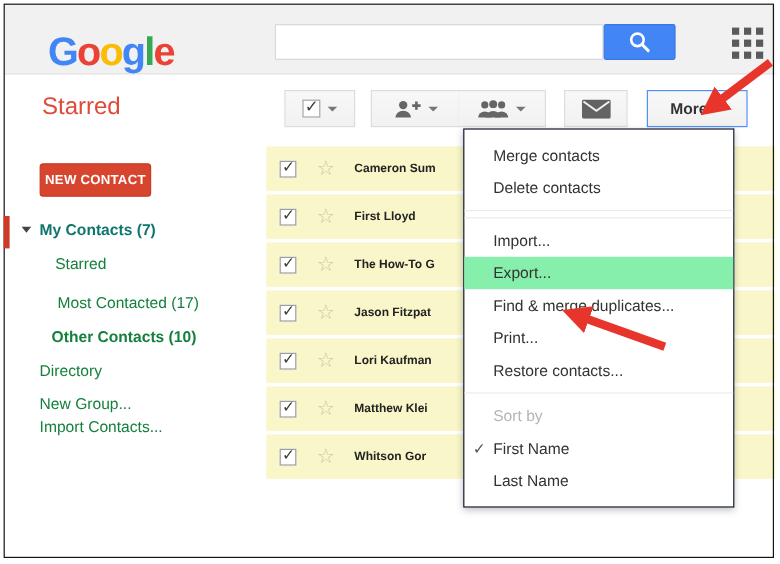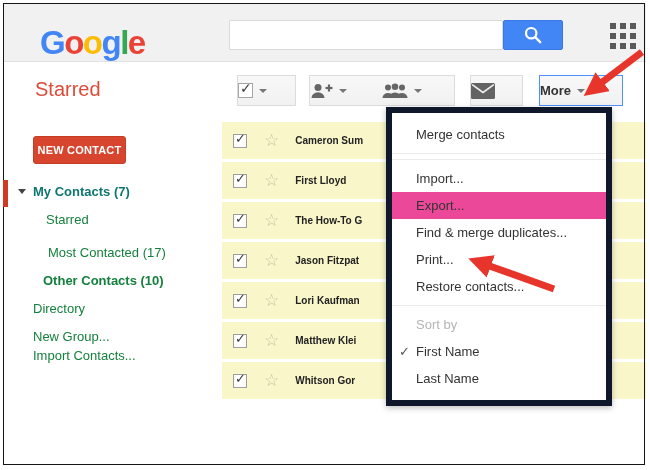--- a/index.html
+++ b/index.html
@@ -13,21 +13,21 @@
   
   .topbar{position:absolute;left:4px;top:4px;width:642px;height:58px;background:#f1f1f1;border-bottom:1px solid #e2e2e2;box-sizing:border-box;}
   .logo{position:absolute;left:36px;top:19px;font-size:33px;font-weight:bold;letter-spacing:-1.5px;line-height:40px;user-select:none;}
   .search-input{position:absolute;left:225px;top:16px;width:274px;height:30px;border:1px solid #d9d9d9;box-sizing:border-box;background:#fff;font-size:14px;padding:0 8px;outline:none;border-radius:1px;}
   .search-btn{position:absolute;left:499px;top:16px;width:60px;height:30px;background:#4285f4;border:1px solid #3b78e7;border-radius:2px;box-sizing:border-box;display:flex;align-items:center;justify-content:center;cursor:pointer;}
   .apps-grid{position:absolute;left:606px;top:19px;width:26px;height:26px;display:grid;grid-template-columns:repeat(3,6px);grid-template-rows:repeat(3,6px);gap:4px;cursor:pointer;}
   .apps-grid span{background:#5a5a5a;width:6px;height:6px;display:block;}
 
   
   .page-title{position:absolute;left:35px;top:78px;font-size:20px;color:#dd4b39;}
-  .tbtn{position:absolute;top:75px;height:31px;box-sizing:border-box;background:linear-gradient(#f8f8f8,#f1f1f1);border:1px solid #dcdcdc;display:flex;align-items:center;gap:6px;color:#555;cursor:pointer;}
+  .tbtn{position:absolute;top:75px;height:31px;box-sizing:border-box;background:linear-gradient(#f8f8f8,#f1f1f1);border:1px solid #dcdcdc;display:flex;align-items:center;justify-content:center;gap:6px;color:#555;cursor:pointer;}
   .tbtn.select{left:237px;width:59px;}
   .tbtn.addperson{left:309px;width:74px;}
   .tbtn.groups{left:382px;width:73px;border-left:none;}
   .tbtn.email{left:470px;width:53px;}
   .tbtn.more{left:539px;width:84px;border:1px solid #4d90fe;font-size:13px;font-weight:bold;color:#333;}
   .caret{width:0;height:0;border-left:4px solid transparent;border-right:4px solid transparent;border-top:4px solid #777;}
   .mini-checkbox{width:15px;height:15px;background:#fff;border:1px solid #a5a5a5;box-sizing:border-box;position:relative;}
   .mini-checkbox:after{content:"\2713";position:absolute;left:1px;top:-4px;font-size:14px;font-weight:bold;color:#3c3c3c;}
 
   
@@ -46,23 +46,23 @@
 
   
   .rows{position:absolute;left:222px;top:122px;width:424px;}
   .crow{height:37px;margin-bottom:3px;background:#f9f6c9;display:flex;align-items:center;padding-left:11px;box-sizing:border-box;cursor:pointer;}
   .row-checkbox{width:14px;height:14px;background:#fff;border:1px solid #9e9e9e;box-sizing:border-box;position:relative;flex:none;}
   .row-checkbox:after{content:"\2713";position:absolute;left:1px;top:-4px;font-size:13px;font-weight:bold;color:#3a3a3a;}
   .row-star{margin-left:17px;font-size:17px;color:#c8c5a9;line-height:17px;flex:none;cursor:pointer;}
   .row-name{margin-left:16px;font-size:10px;font-weight:bold;color:#222;white-space:nowrap;overflow:hidden;}
 
   
-  .menu{position:absolute;left:386px;top:107px;width:226px;background:#fff;border:6px solid #0f172a;box-shadow:0 2px 6px rgba(0,0,0,.25);box-sizing:border-box;padding:8px 0;z-index:30;}
+  .menu{position:absolute;left:386px;top:107px;width:226px;background:#fff;border:1px solid #0f172a;box-shadow:0 2px 6px rgba(0,0,0,.25);box-sizing:border-box;padding:8px 0;z-index:30;}
   .menu-item{height:27px;line-height:27px;padding-left:24px;font-size:13px;color:#333;cursor:pointer;position:relative;white-space:nowrap;}
-  .menu-item.hl{background:#ec4899;}
+  .menu-item.hl{background:#86efac;}
   .menu-header{height:27px;line-height:27px;padding-left:24px;font-size:13px;color:#b5b5b5;white-space:nowrap;}
   .menu-sep{border-top:1px solid #ebebeb;margin:5px 0;height:0;}
   .menu-check{position:absolute;left:7px;top:0;color:#555;font-size:13px;}
 
   
   .arrows{position:absolute;left:0;top:0;z-index:50;pointer-events:none;}
 </style>
 </head>
 <body>
 
@@ -184,20 +184,21 @@
     </div>
     <div class="crow">
       <span class="row-checkbox"></span>
       <span class="row-star">☆</span>
       <span class="row-name">Whitson Gor</span>
     </div>
   </div>
 
 <div class="menu" id="more-menu">
     <div class="menu-item"><span>Merge contacts</span></div>
+    <div class="menu-item"><span>Delete contacts</span></div>
     <div class="menu-sep"></div>
     <div class="menu-sep"></div>
     <div class="menu-item"><span>Import...</span></div>
     <div class="menu-item hl"><span>Export...</span></div>
     <div class="menu-item"><span>Find &amp; merge duplicates...</span></div>
     <div class="menu-item"><span>Print...</span></div>
     <div class="menu-item"><span>Restore contacts...</span></div>
     <div class="menu-sep"></div>
     <div class="menu-header">Sort by</div>
     <div class="menu-item"><span class="menu-check">✓</span><span>First Name</span></div>

